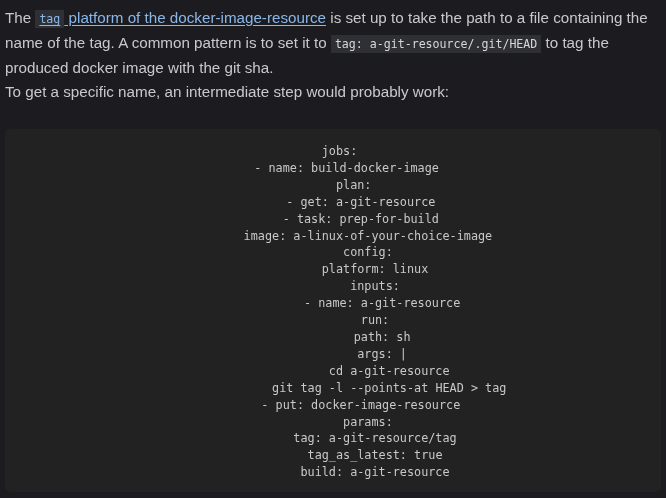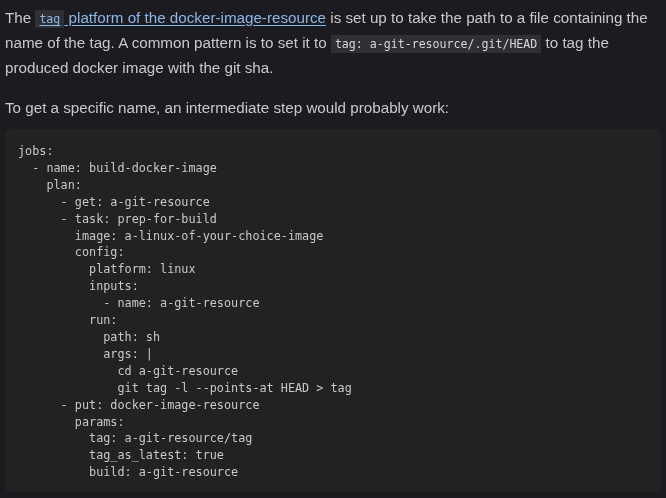--- a/index.html
+++ b/index.html
@@ -23,21 +23,20 @@
       width: 660px;
     }
     p {
       margin: 0;
       line-height: 24px;
     }
     .para1 {
       width: 660px;
     }
     .para2 {
-      margin-top: 16px;
     }
     code.inline {
       font-family: "DejaVu Sans Mono", "Liberation Mono", monospace;
       font-size: 11.6px;
       background: #2e3035;
       color: #d7d7da;
       padding: 2px 4px;
       border-radius: 0;
     }
     a.link {
@@ -51,20 +50,21 @@
     .codeblock {
       position: absolute;
       left: 5px;
       top: 129px;
       width: 656px;
       height: 363px;
       background: #222222;
       border-radius: 5px;
       box-sizing: border-box;
       padding: 14px 0 0 13px;
+      text-align: center;
     }
     pre {
       margin: 0;
       font-family: "DejaVu Sans Mono", "Liberation Mono", monospace;
       font-size: 11.8px;
       line-height: 16.9px;
       color: #c8c8c8;
       white-space: pre;
     }
   </style>

